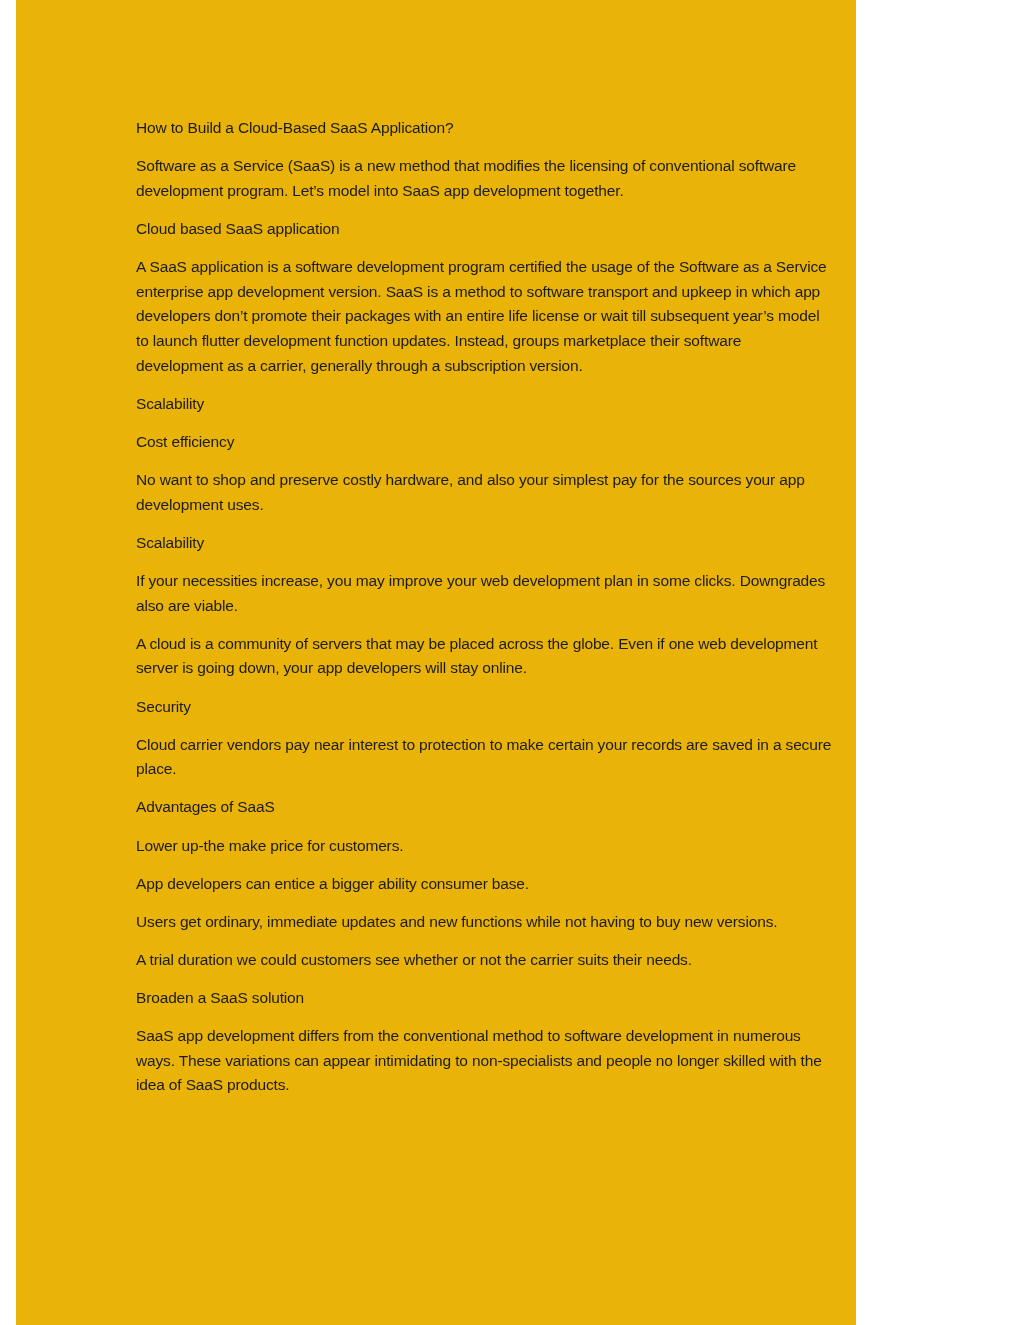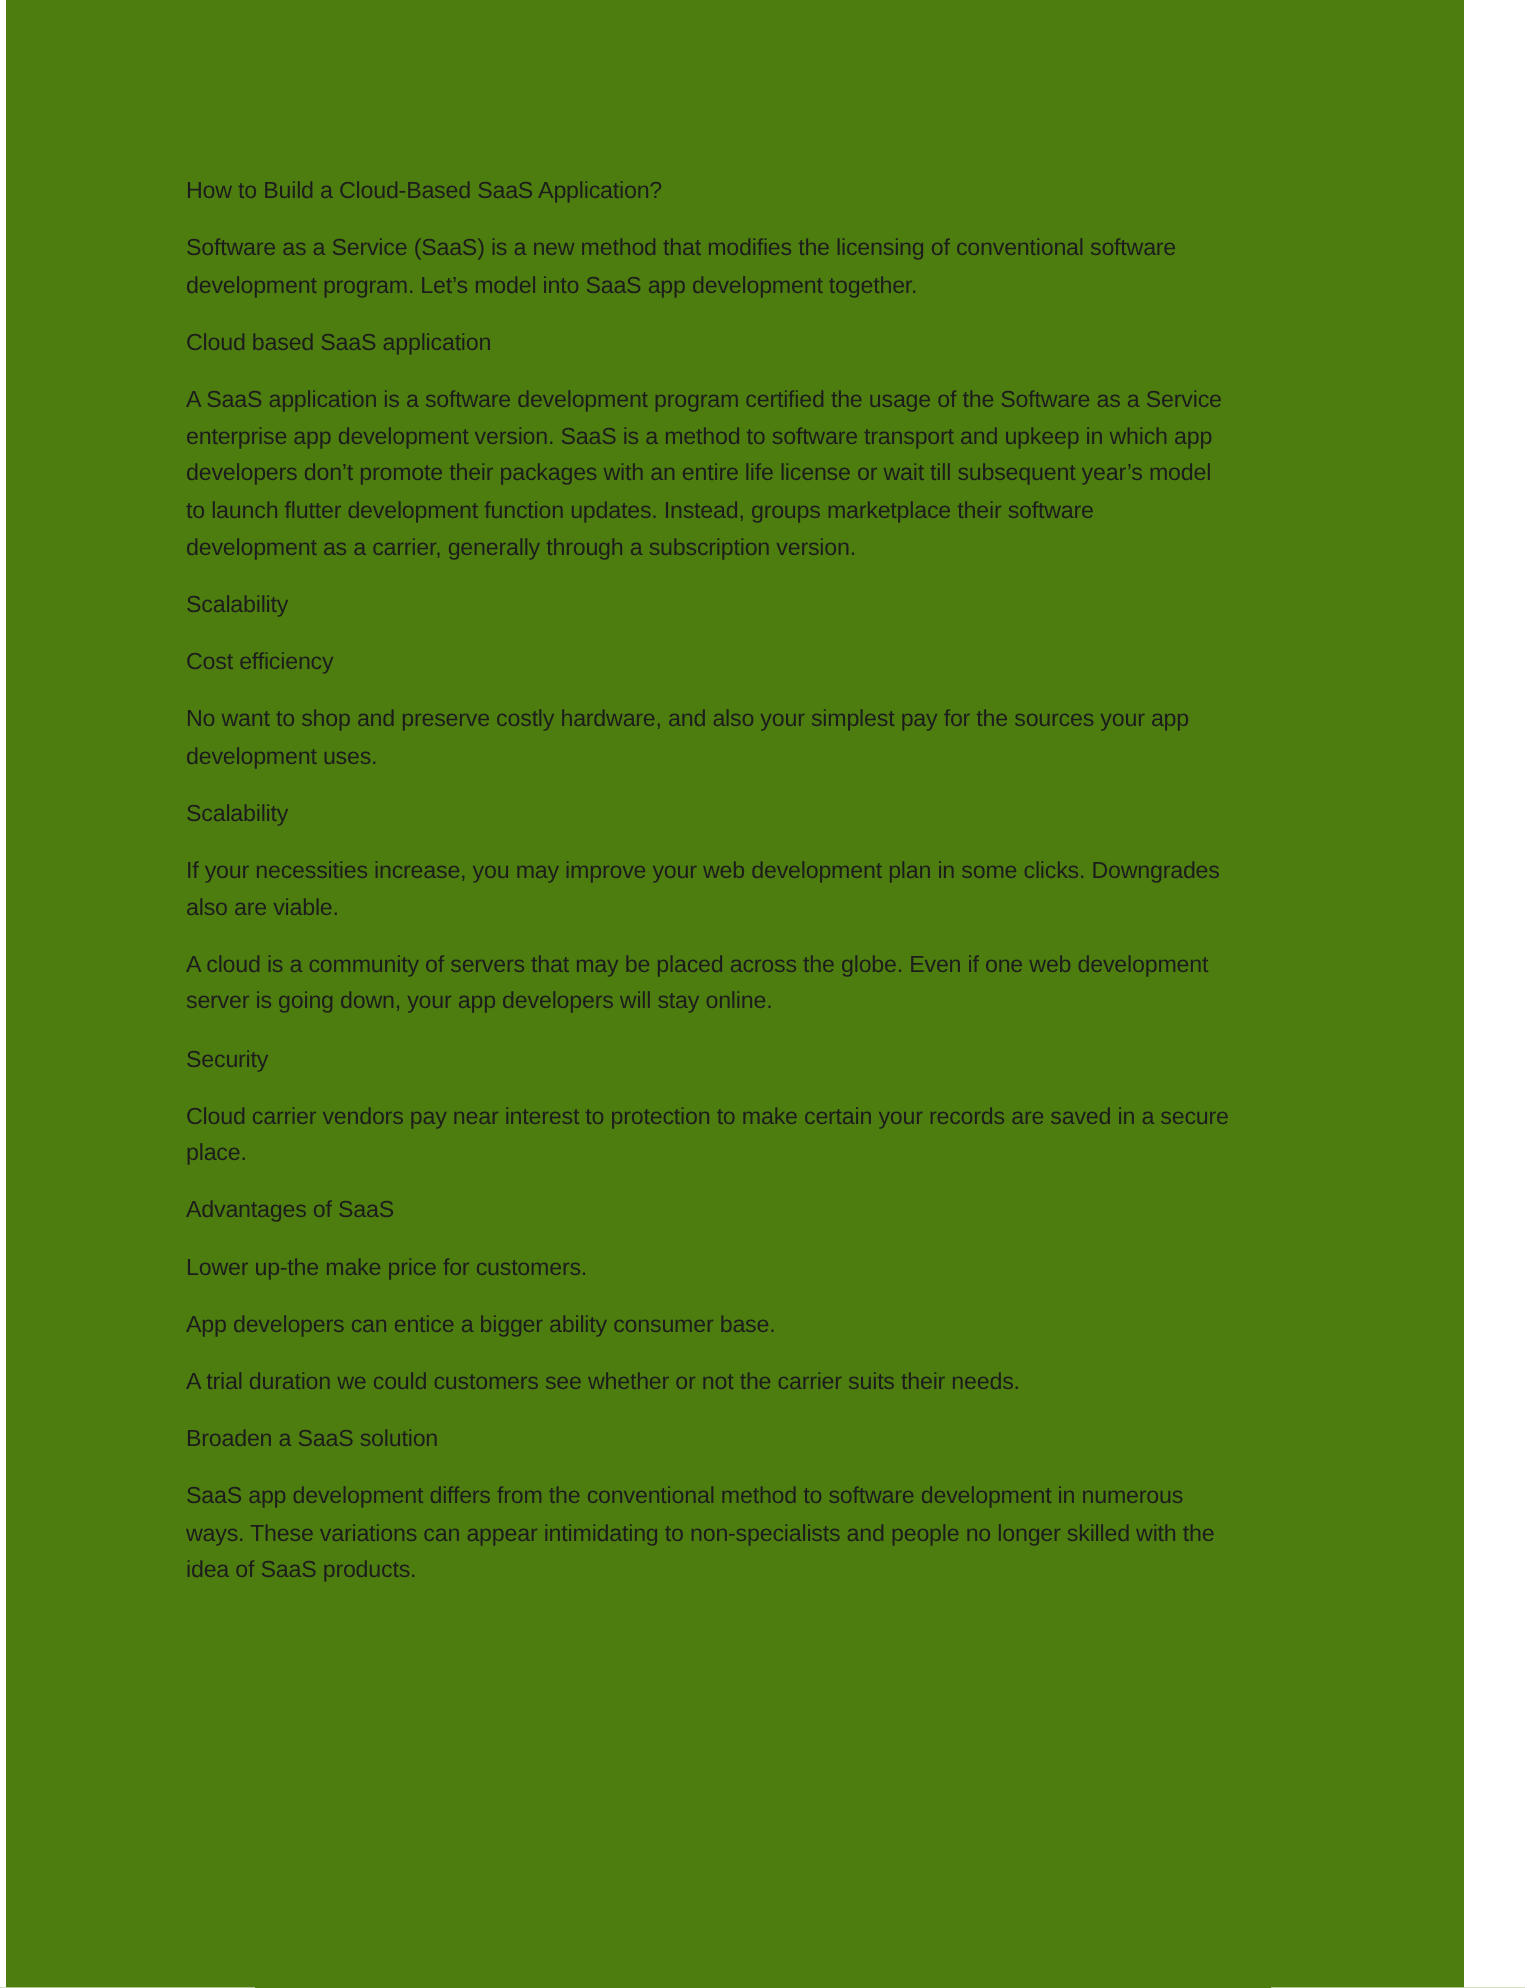--- a/index.html
+++ b/index.html
@@ -8,24 +8,24 @@
     background: #ffffff;
   }
   body {
     width: 1024px;
     height: 1325px;
     position: relative;
     overflow: hidden;
   }
   .page {
     position: absolute;
-    left: 4px; top: 0;
-    width: 972px;
+    left: 16px; top: 0;
+    width: 840px;
     height: 1325px;
-    background: #4d7c0f;
+    background: #eab308;
   }
   .content {
     position: absolute;
     left: 120px;
     top: 116px;
     width: 830px;
     font-family: "Liberation Sans", sans-serif;
     font-size: 15.5px;
     line-height: 24.7px;
     letter-spacing: -0.15px;
@@ -59,19 +59,20 @@
       <p class="block">If your necessities increase, you may improve your web development plan in some clicks. Downgrades
 also are viable.</p>
       <p class="block">A cloud is a community of servers that may be placed across the globe. Even if one web development
 server is going down, your app developers will stay online.</p>
       <p class="block">Security</p>
       <p class="block">Cloud carrier vendors pay near interest to protection to make certain your records are saved in a secure
 place.</p>
       <p class="block">Advantages of SaaS</p>
       <p class="block">Lower up-the make price for customers.</p>
       <p class="block">App developers can entice a bigger ability consumer base.</p>
+      <p class="block">Users get ordinary, immediate updates and new functions while not having to buy new versions.</p>
       <p class="block">A trial duration we could customers see whether or not the carrier suits their needs.</p>
       <p class="block">Broaden a SaaS solution</p>
       <p class="block">SaaS app development differs from the conventional method to software development in numerous
 ways. These variations can appear intimidating to non-specialists and people no longer skilled with the
 idea of SaaS products.</p>
     </div>
 </div>
 
 </body></html>

